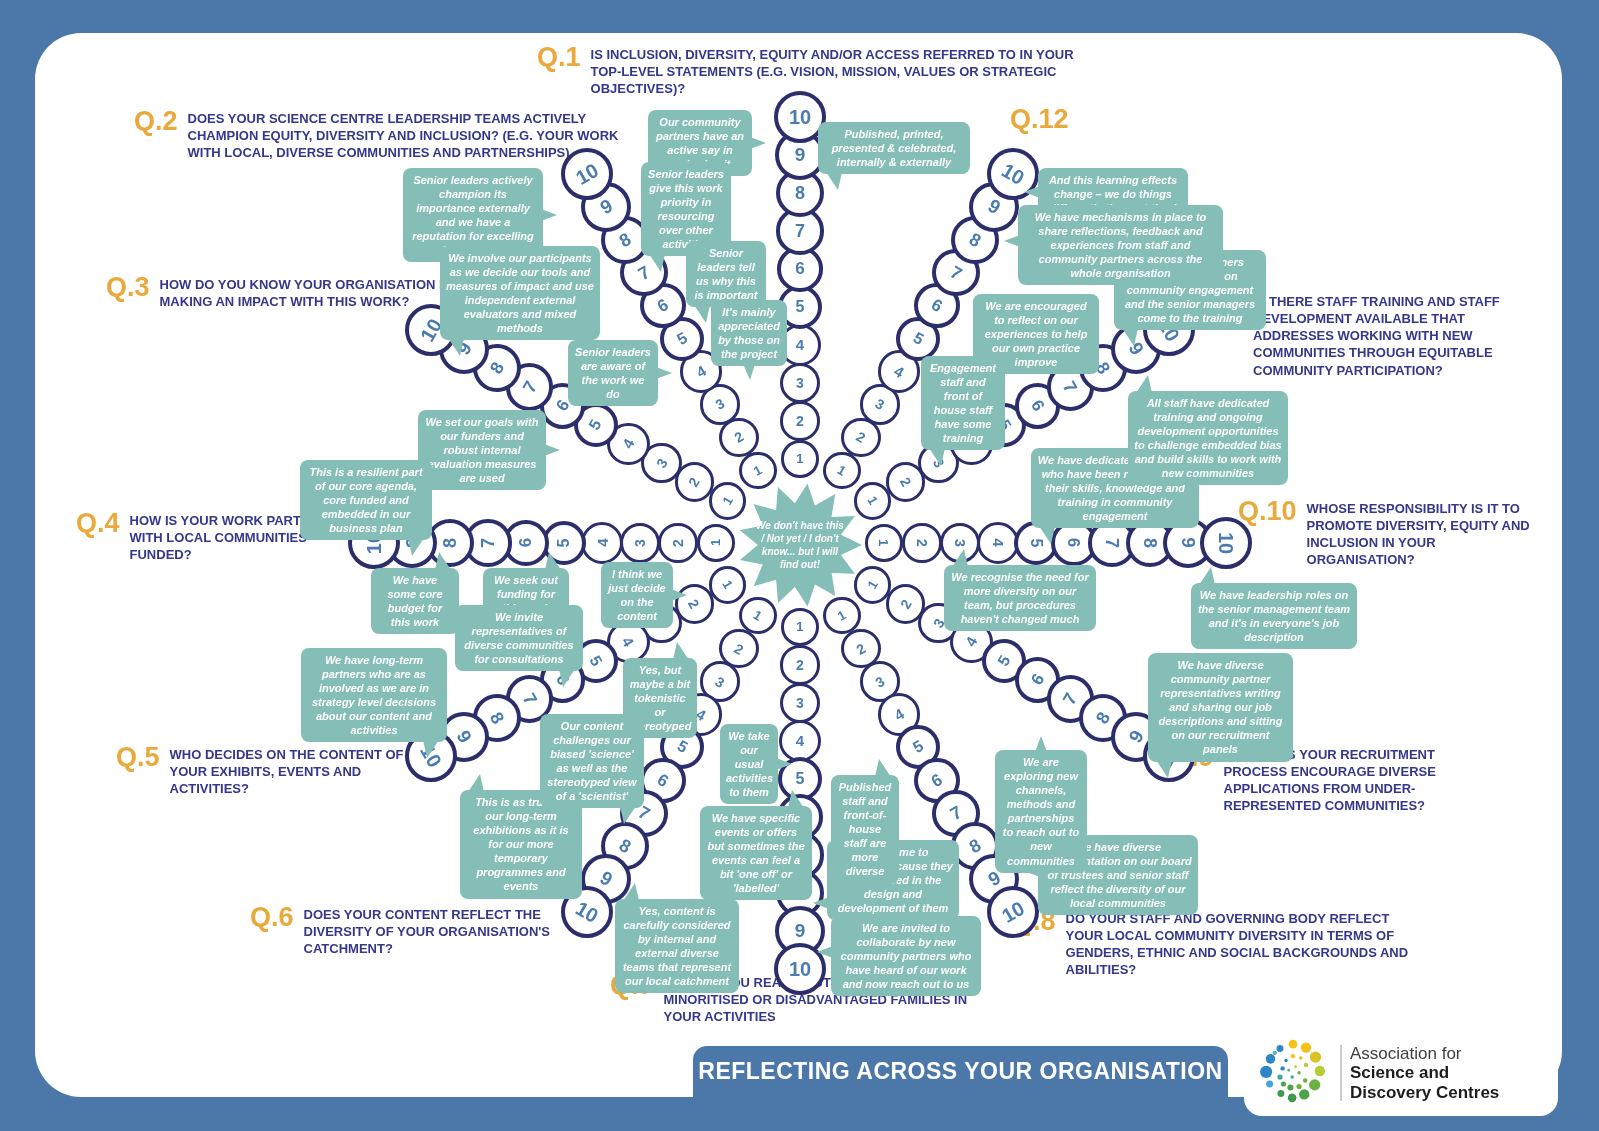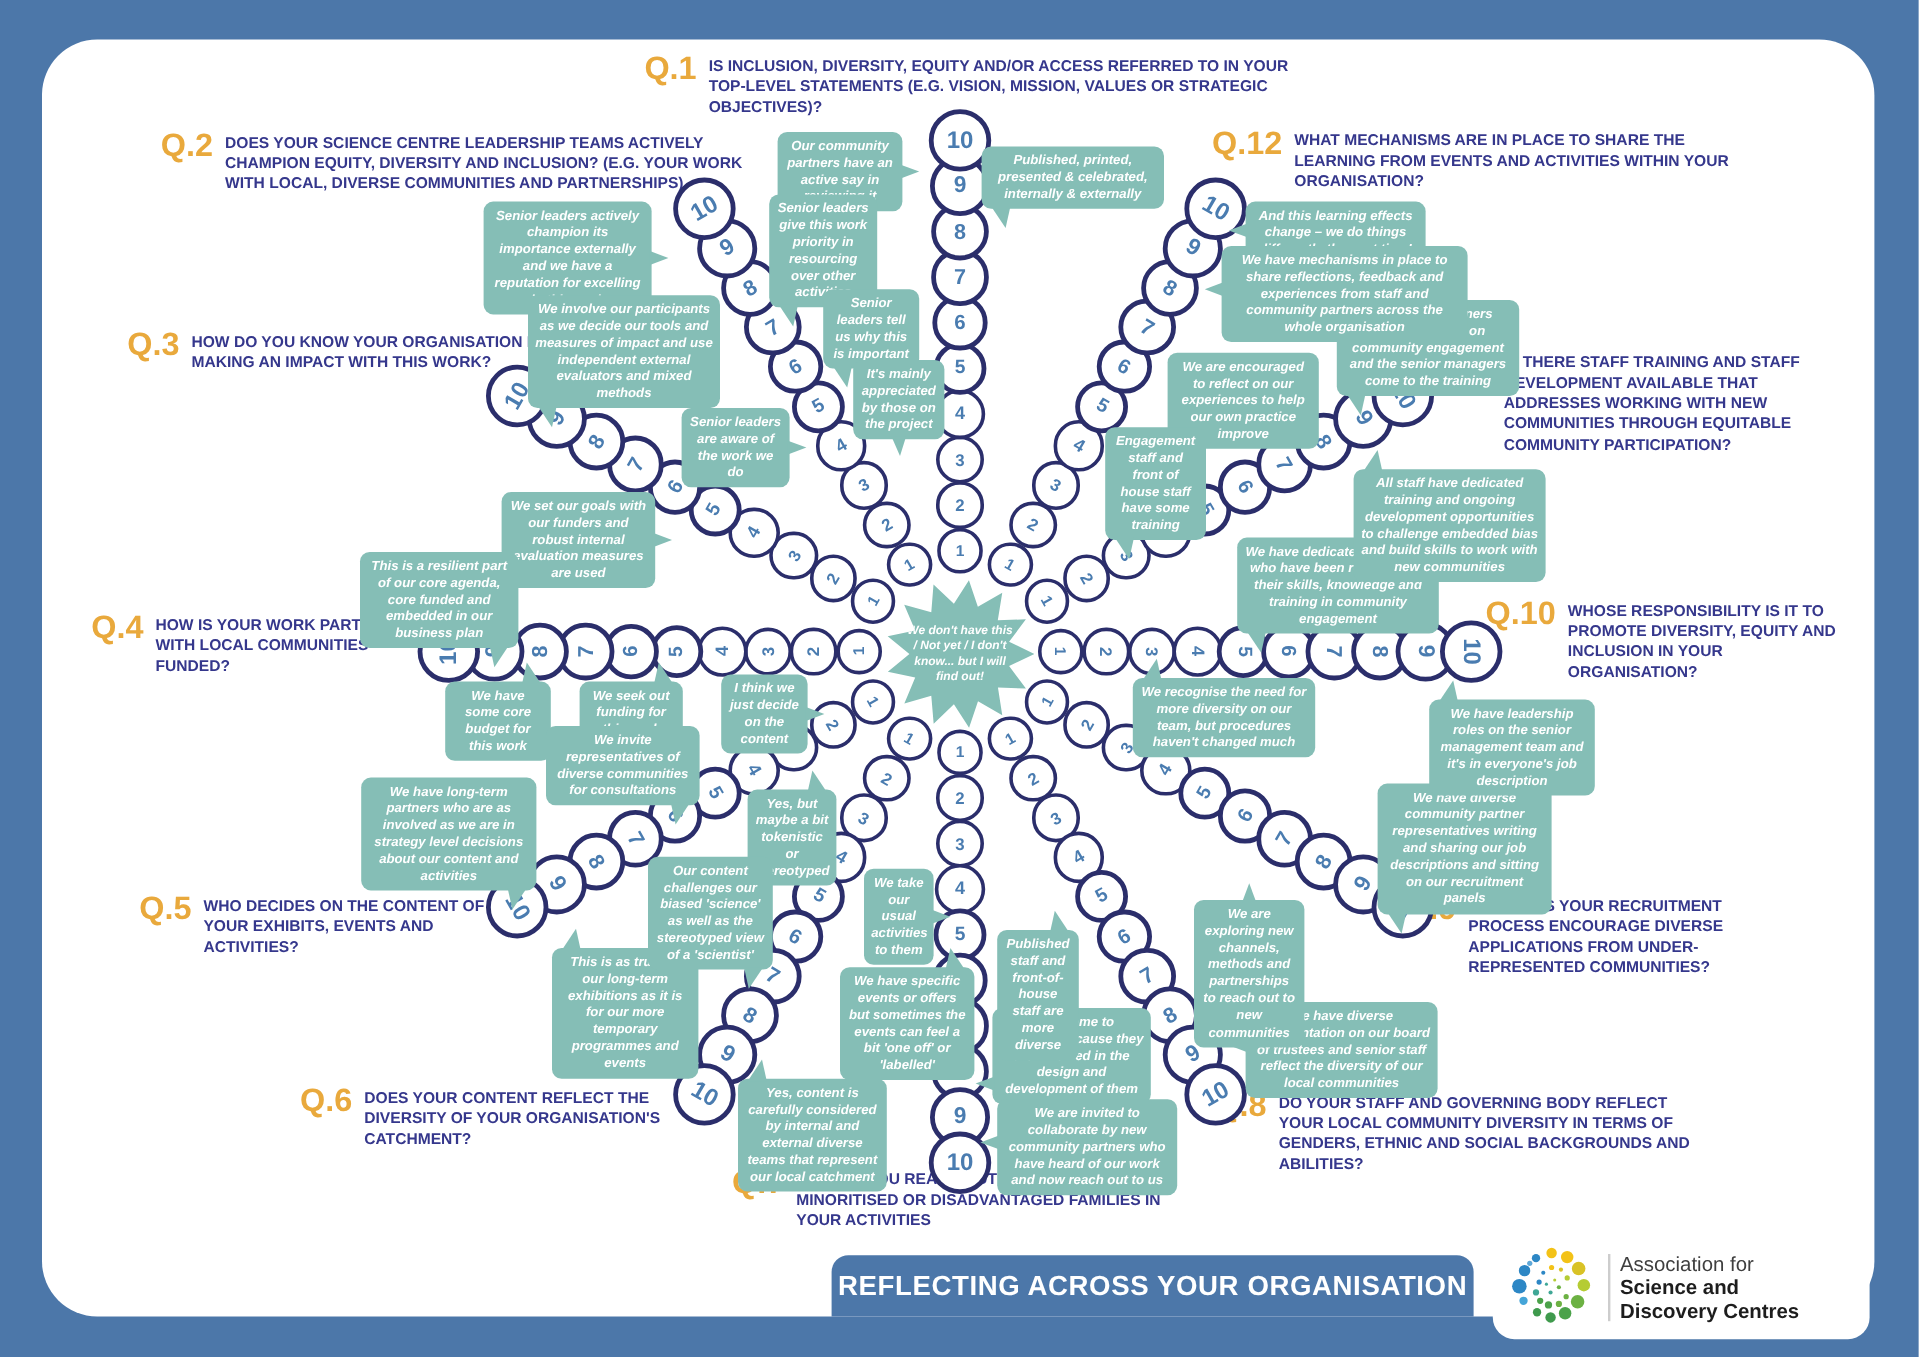--- a/index.html
+++ b/index.html
@@ -405,21 +405,21 @@
         <span class="ring-num" style="font-size: 18px; transform: rotate(90deg);">8</span>
       </div>
       <div class="ring-circle" style="left: 1162.8px; top: 517.8px; width: 50.4px; height: 50.4px; border-width: 4.6px;">
         <span class="ring-num" style="font-size: 19px; transform: rotate(90deg);">9</span>
       </div>
       <div class="ring-circle" style="left: 1200px; top: 517px; width: 52px; height: 52px; border-width: 4.8px;">
         <span class="ring-num" style="font-size: 20px; transform: rotate(90deg);">10</span>
       </div>
       <div class="bubble" style="left: 944px; top: 565px; width: 152px;"><span class="tail t-top-left"></span><span>We recognise the need for more diversity on our team, but procedures haven't changed much</span></div>
       <div class="bubble" style="left: 1031px; top: 448px; width: 168px;"><span class="tail t-bottom-left"></span><span>We have dedicated staff roles who have been recruited for their skills, knowledge and training in community engagement</span></div>
-      <div class="bubble" style="left: 1191px; top: 583px; width: 138px;"><span class="tail t-top-left"></span><span>We have leadership roles on the senior management team and it's in everyone's job description</span></div>
+      <div class="bubble" style="left: 1191px; top: 583px; width: 166px;"><span class="tail t-top-left"></span><span>We have leadership roles on the senior management team and it's in everyone's job description</span></div>
       <div class="q-label" style="left: 1186px; top: 293px;">
         <span class="q-num">Q.11</span>
         <span class="q-text" style="width: 295px;">IS THERE STAFF TRAINING AND STAFF DEVELOPMENT AVAILABLE THAT ADDRESSES WORKING WITH NEW COMMUNITIES THROUGH EQUITABLE COMMUNITY PARTICIPATION?</span>
       </div>
       <div class="ring-circle" style="left: 853.9px; top: 482.2px; width: 37.6px; height: 37.6px; border-width: 3.4px;">
         <span class="ring-num" style="font-size: 13px; transform: rotate(60deg);">1</span>
       </div>
       <div class="ring-circle" style="left: 886.1px; top: 462.4px; width: 39.2px; height: 39.2px; border-width: 3.5px;">
         <span class="ring-num" style="font-size: 14px; transform: rotate(60deg);">2</span>
       </div>
@@ -444,21 +444,20 @@
       <div class="ring-circle" style="left: 1110.8px; top: 323.8px; width: 50.4px; height: 50.4px; border-width: 4.6px;">
         <span class="ring-num" style="font-size: 19px; transform: rotate(60deg);">9</span>
       </div>
       <div class="ring-circle" style="left: 1142.9px; top: 304px; width: 52px; height: 52px; border-width: 4.8px;">
         <span class="ring-num" style="font-size: 20px; transform: rotate(60deg);">10</span>
       </div>
       <div class="bubble" style="left: 1114px; top: 250px; width: 152px;"><span class="tail t-bottom-left"></span><span>Community partners deliver training on community engagement and the senior managers come to the training</span></div>
       <div class="bubble" style="left: 1128px; top: 391px; width: 160px;"><span class="tail t-top-left"></span><span>All staff have dedicated training and ongoing development opportunities to challenge embedded bias and build skills to work with new communities</span></div>
       <div class="q-label" style="left: 1010px; top: 108px;">
         <span class="q-num">Q.12</span>
-        <span class="q-text" style="width: 380px;">WHAT MECHANISMS ARE IN PLACE TO SHARE THE LEARNING FROM EVENTS AND ACTIVITIES WITHIN YOUR ORGANISATION?</span>
       </div>
       <div class="ring-circle" style="left: 823.2px; top: 451.5px; width: 37.6px; height: 37.6px; border-width: 3.4px;">
         <span class="ring-num" style="font-size: 13px; transform: rotate(30deg);">1</span>
       </div>
       <div class="ring-circle" style="left: 841.4px; top: 417.7px; width: 39.2px; height: 39.2px; border-width: 3.5px;">
         <span class="ring-num" style="font-size: 14px; transform: rotate(30deg);">2</span>
       </div>
       <div class="ring-circle" style="left: 859.6px; top: 384px; width: 40.8px; height: 40.8px; border-width: 3.7px;">
         <span class="ring-num" style="font-size: 14px; transform: rotate(30deg);">3</span>
       </div>

